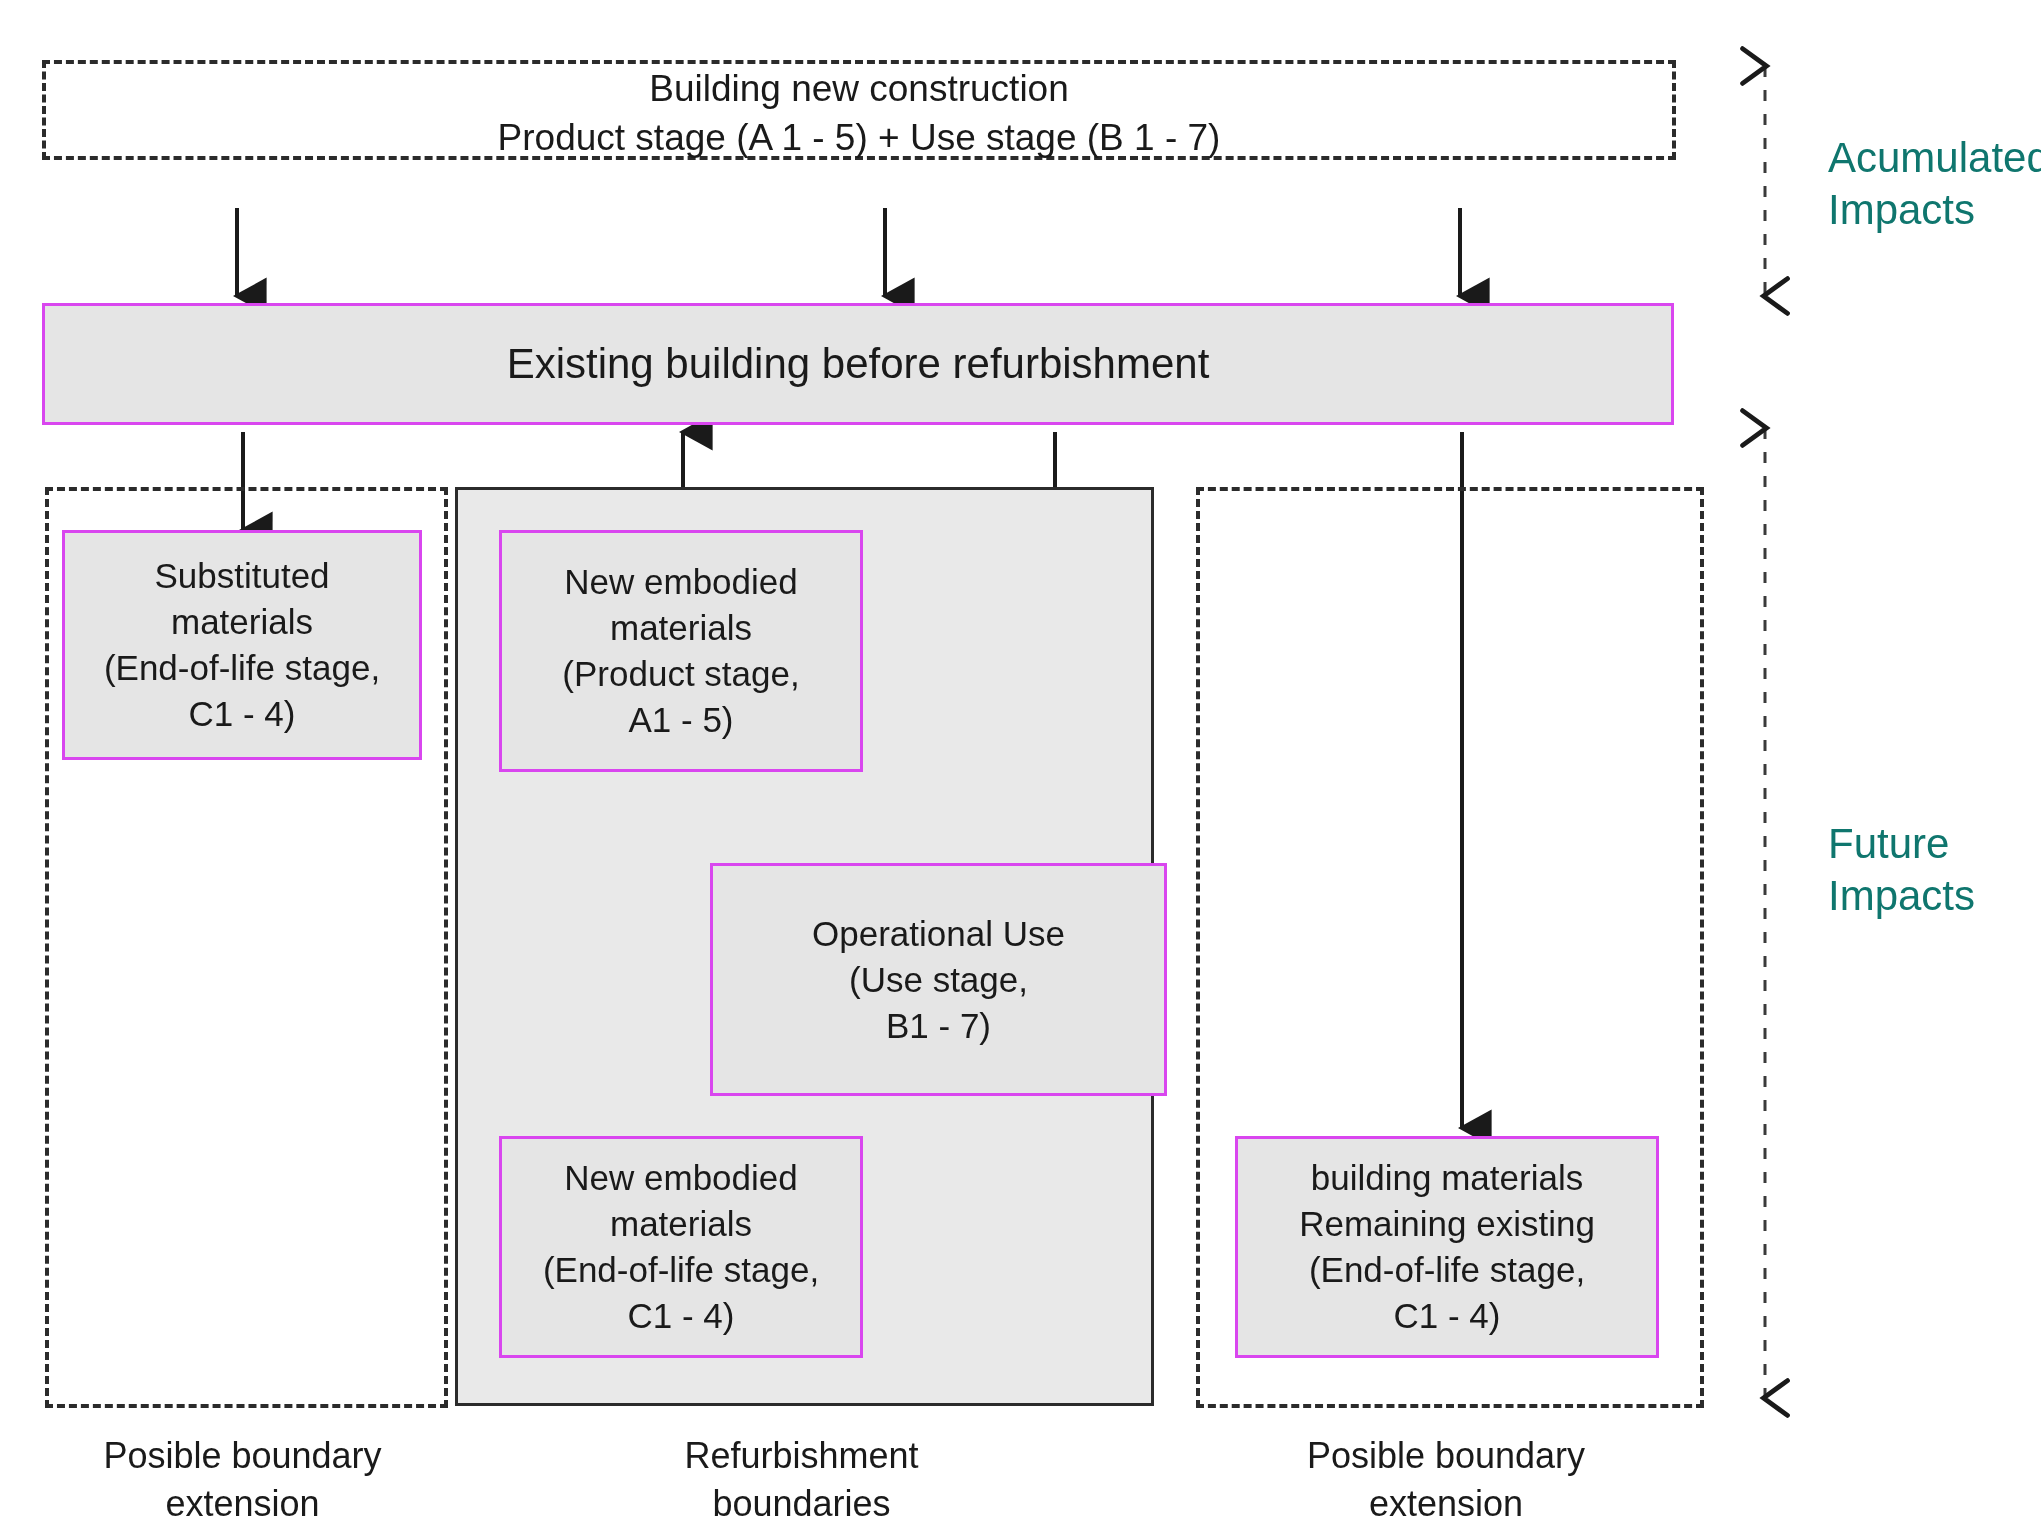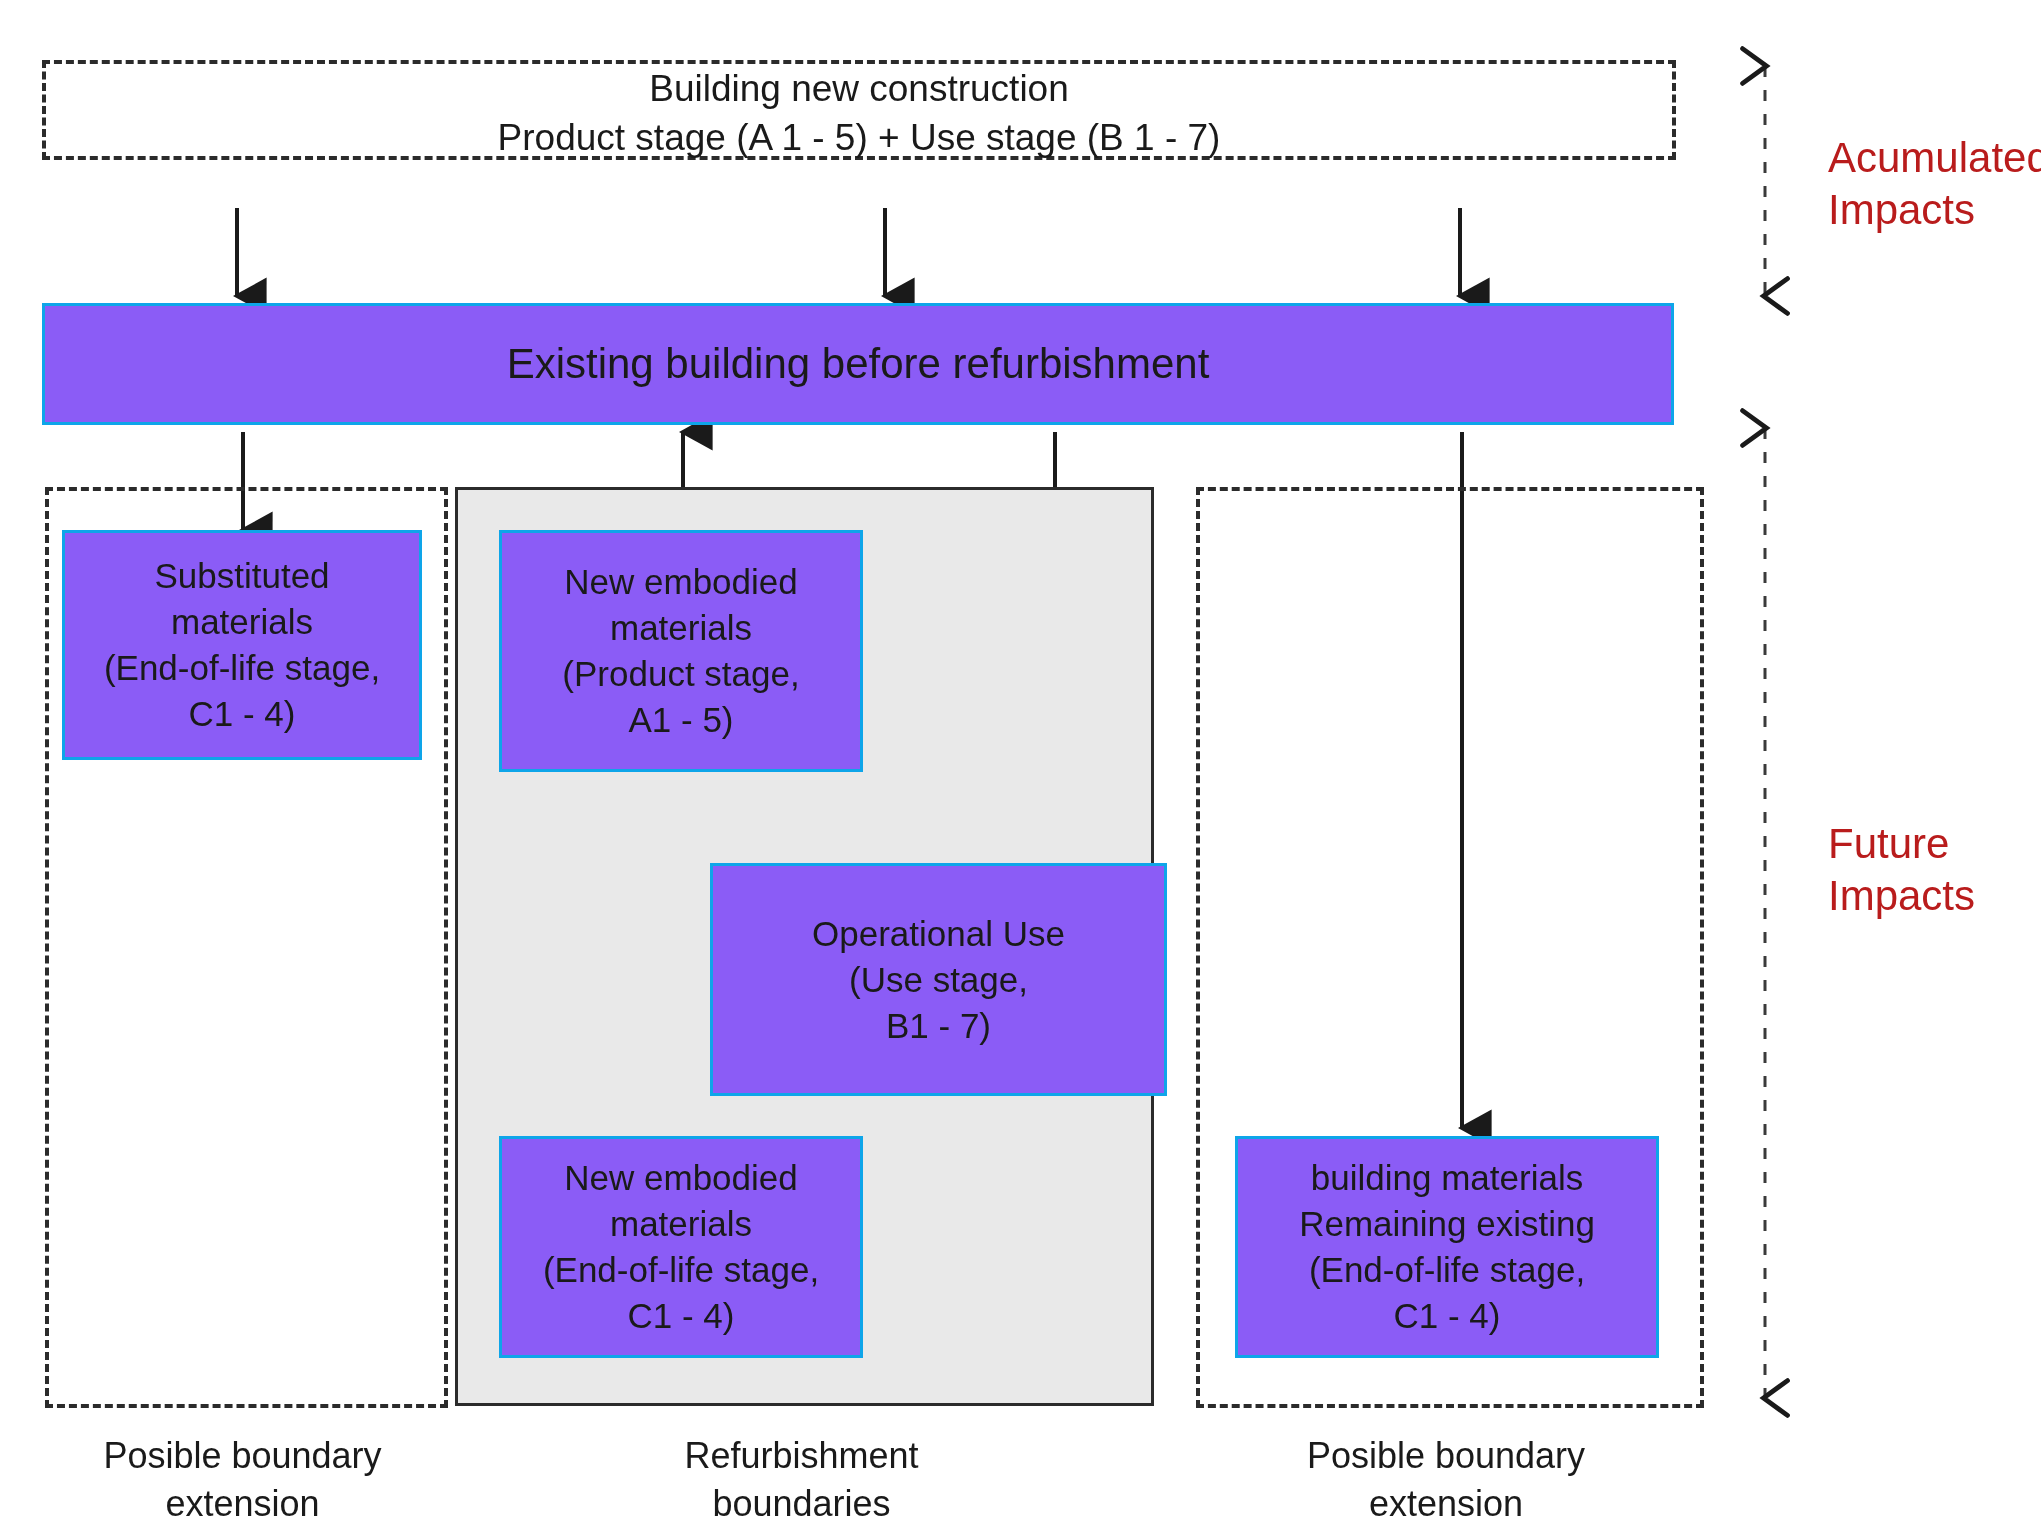--- a/index.html
+++ b/index.html
@@ -23,22 +23,22 @@
     position: absolute;
     box-sizing: border-box;
     display: flex;
     flex-direction: column;
     align-items: center;
     justify-content: center;
     text-align: center;
     color: #1a1a1a;
   }
   .solid-box {
-    border: 3px solid #0ea5e9;
-    background: #8b5cf6;
+    border: 3px solid #d946ef;
+    background: #e5e5e5;
   }
   .dashed-box {
     border: 4px dashed #2b2b2b;
     background: transparent;
   }
   .gray-box {
     border: 3px solid #2b2b2b;
     background: #e9e9e9;
   }
   .box .line {
@@ -64,21 +64,21 @@
   #wires {
     position: absolute;
     left: 0; top: 0;
     width: 2041px;
     height: 1522px;
     pointer-events: none;
   }
   .side-label {
     position: absolute;
     text-align: left;
-    color: #b91c1c;
+    color: #0f766e;
   }
 </style>
 </head>
 <body>
 
 <div id="canvas">
 
   <svg id="wires" viewBox="0 0 2041 1522" xmlns="http://www.w3.org/2000/svg">
     <defs>
       <marker id="ah" markerWidth="11" markerHeight="11" refX="5.2" refY="8.6" orient="auto" markerUnits="strokeWidth">

